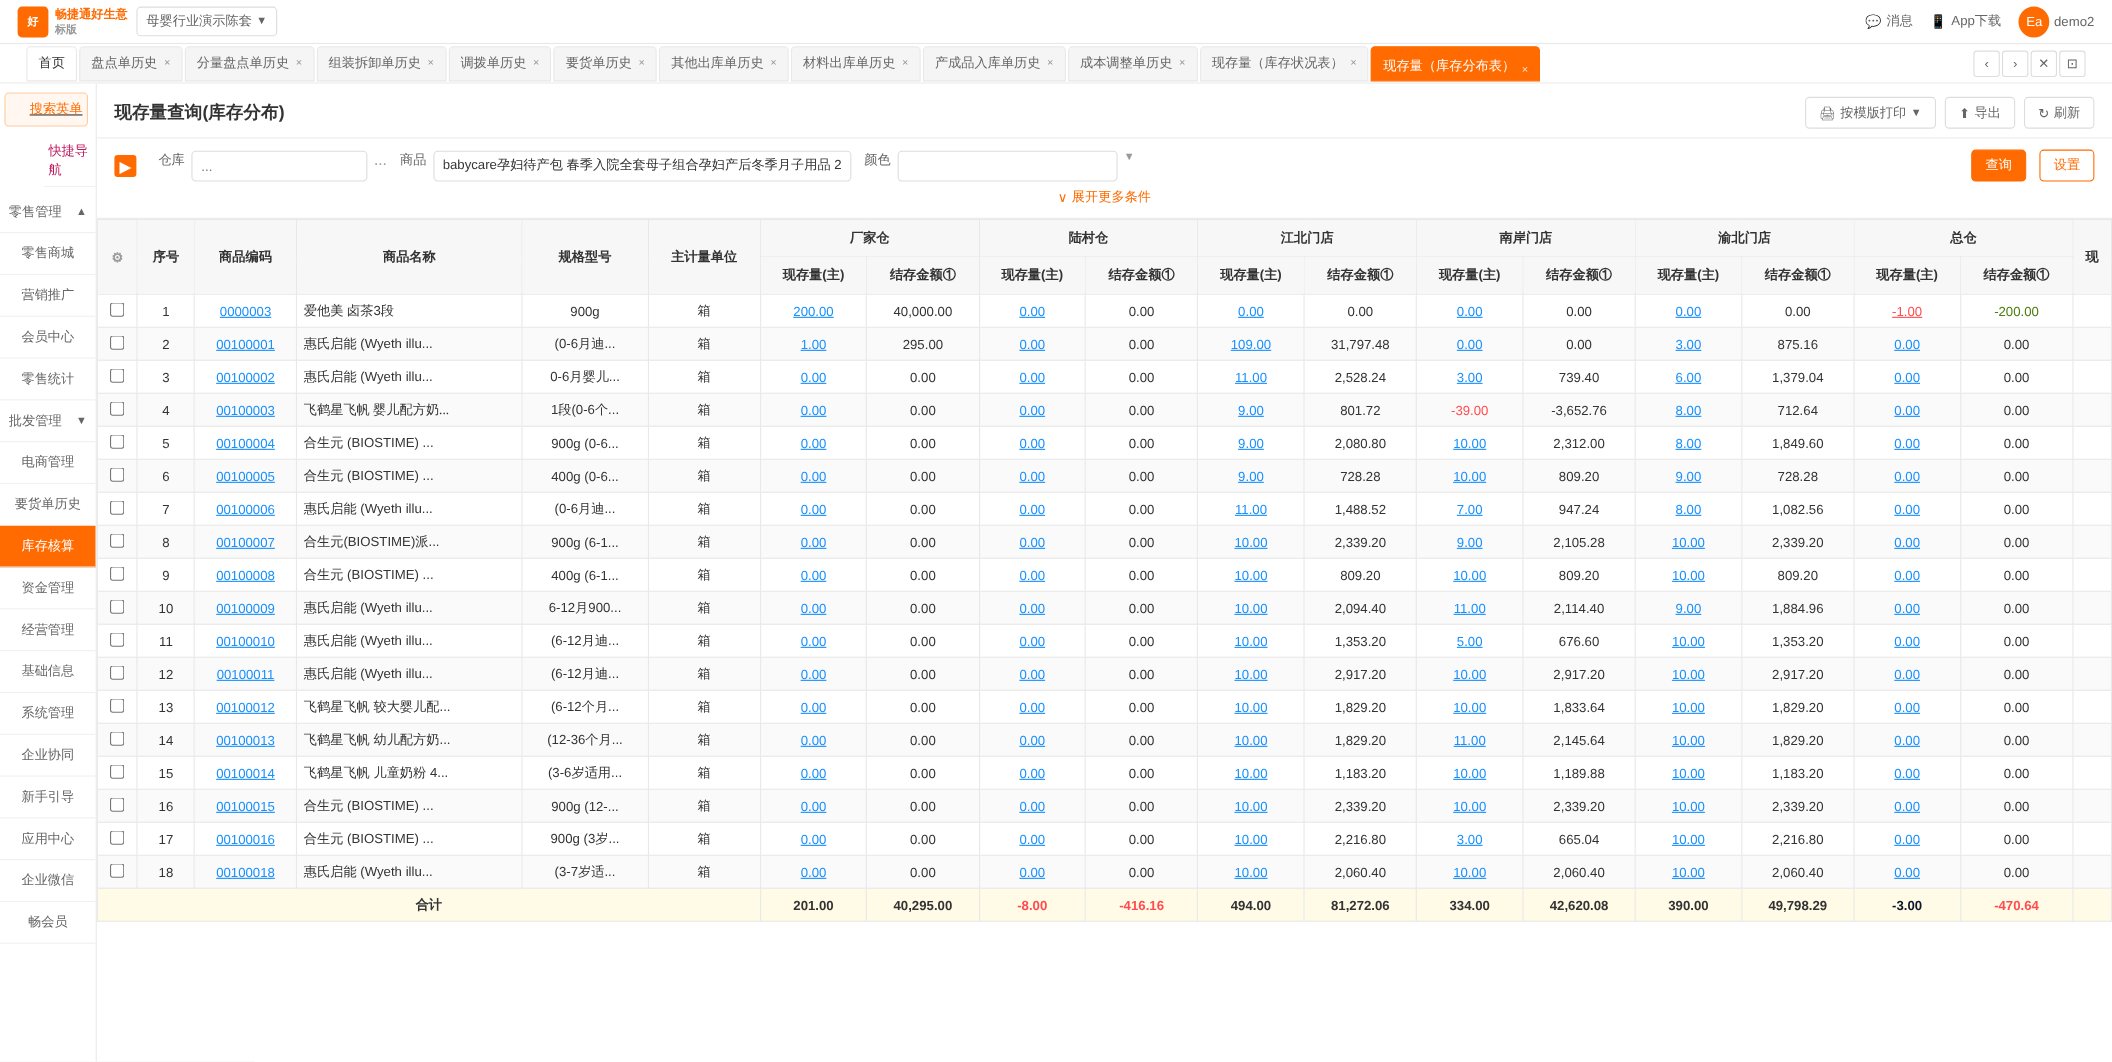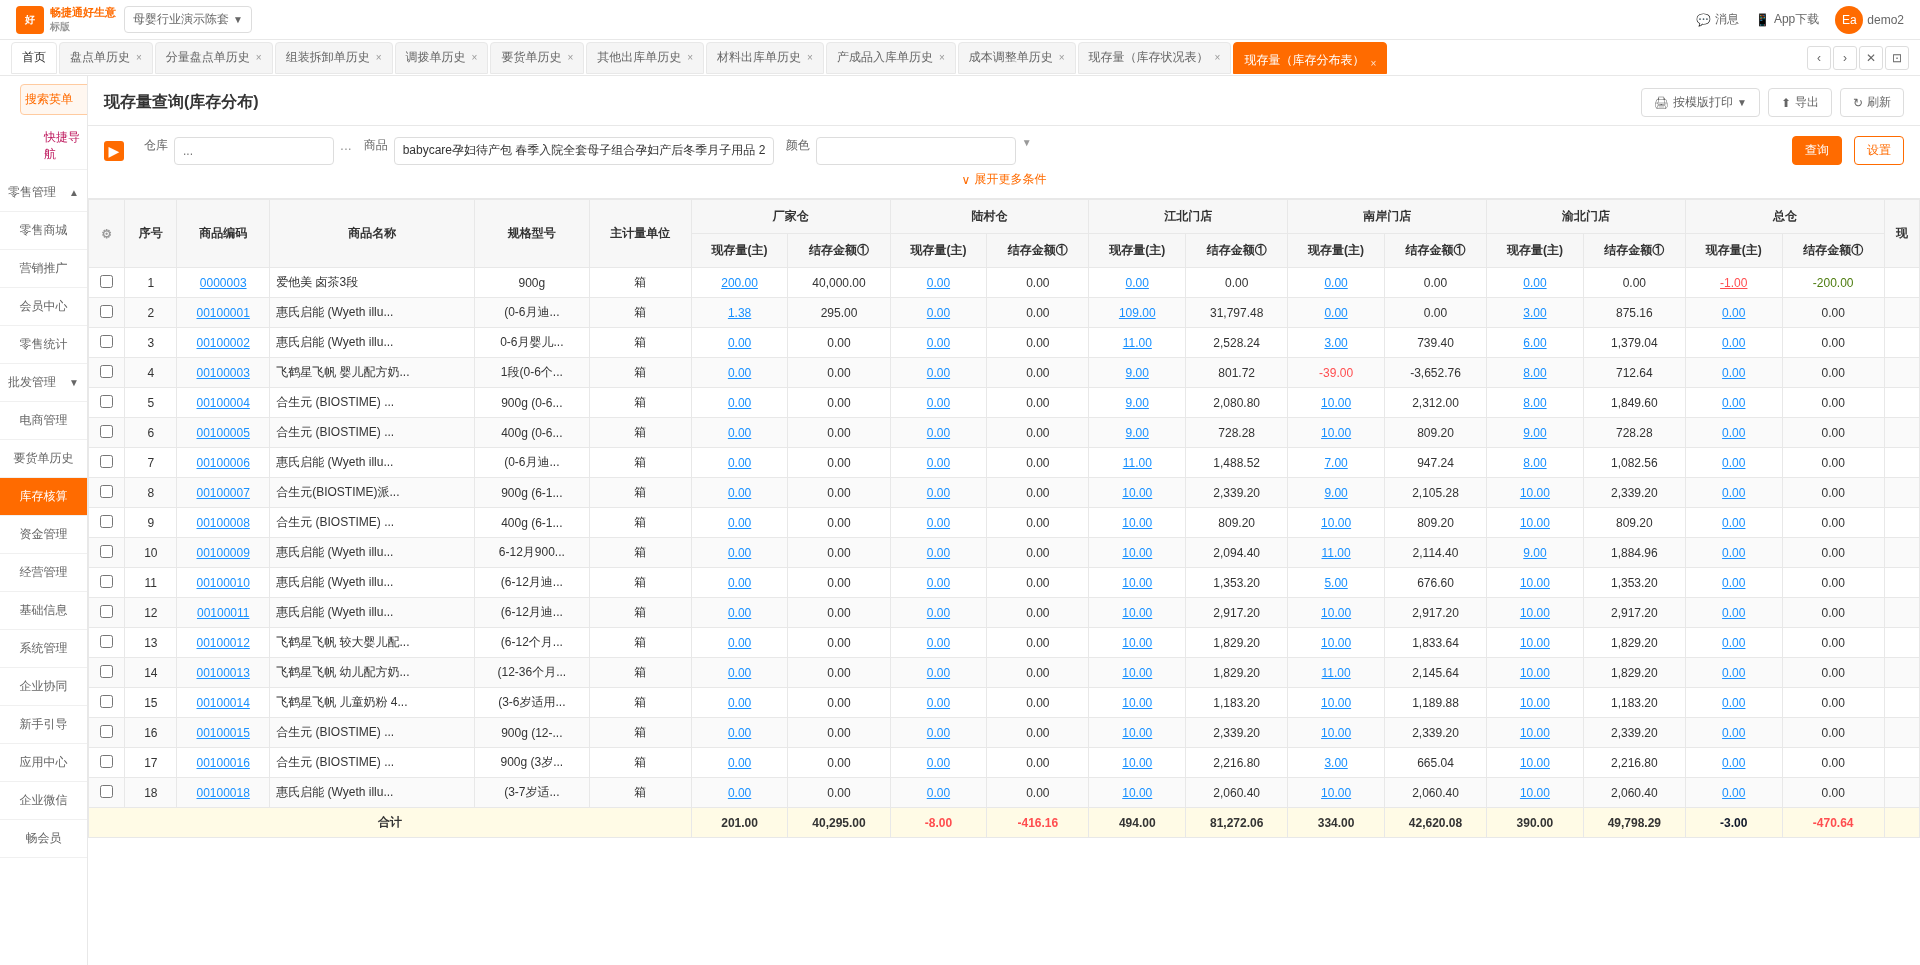--- a/index.html
+++ b/index.html
@@ -9,35 +9,35 @@
     .top-bar { background: #fff; height: 40px; display: flex; align-items: center; justify-content: space-between; padding: 0 16px; border-bottom: 1px solid #e8e8e8; }
     .top-bar-left { display: flex; align-items: center; gap: 8px; }
     .logo-area { display: flex; align-items: center; gap: 6px; color: #ff6b00; font-weight: bold; font-size: 13px; }
     .logo-icon { width: 28px; height: 28px; background: #ff6b00; border-radius: 4px; display: flex; align-items: center; justify-content: center; color: white; font-size: 10px; }
     .industry-selector { display: flex; align-items: center; gap: 4px; color: #666; cursor: pointer; padding: 4px 8px; border: 1px solid #ddd; border-radius: 4px; background: #fff; font-size: 12px; }
     .top-bar-right { display: flex; align-items: center; gap: 16px; color: #666; }
     .top-bar-right span { display: flex; align-items: center; gap: 4px; cursor: pointer; }
     .avatar { width: 28px; height: 28px; background: #ff6b00; border-radius: 50%; display: flex; align-items: center; justify-content: center; color: white; font-size: 11px; }
     
     
-    .tab-bar { background: #fff; height: 36px; display: flex; align-items: center; padding: 0 11px; border-bottom: 1px solid #e8e8e8; overflow: hidden; gap: 2px; }
+    .tab-bar { background: #fff; height: 36px; display: flex; align-items: center; padding: 0 24px; border-bottom: 1px solid #e8e8e8; overflow: hidden; gap: 2px; }
     .tab-item { display: flex; align-items: center; gap: 4px; padding: 4px 10px; border-radius: 4px 4px 0 0; border: 1px solid #e8e8e8; background: #f5f5f5; color: #666; cursor: pointer; white-space: nowrap; font-size: 12px; height: 32px; }
     .tab-item.active { background: #ff6b00; color: white; border-color: #ff6b00; align-items: flex-end; }
     .tab-item.home { background: #fff; color: #333; border-color: #e8e8e8; }
     .tab-close { font-size: 10px; color: #999; margin-left: 2px; cursor: pointer; }
     .tab-item.active .tab-close { color: rgba(255,255,255,0.8); }
     .tab-nav-btn { width: 24px; height: 24px; display: flex; align-items: center; justify-content: center; cursor: pointer; color: #666; border: 1px solid #ddd; border-radius: 3px; background: #fff; flex-shrink: 0; }
     .tab-spacer { flex: 1; }
     
     
     .main-layout { display: flex; height: calc(965px - 76px); }
     
     
     .sidebar { width: 88px; background: #fff; border-right: 1px solid #e8e8e8; display: flex; flex-direction: column; overflow-y: auto; flex-shrink: 0; }
-    .sidebar-search { padding: 8px 20px; text-align: left; }
+    .sidebar-search { padding: 8px 4px; text-align: right; text-decoration: underline; }
     .sidebar-search-btn { width: 76px; padding: 6px 4px; background: #fff7f0; border: 1px solid #ffcba0; border-radius: 4px; color: #ff6b00; cursor: pointer; font-size: 12px; }
     .sidebar-nav { padding: 4px 0; }
     .sidebar-nav-item { padding: 10px 4px; text-align: center; cursor: pointer; color: #666; font-size: 12px; border-bottom: 1px solid #f0f0f0; }
     .sidebar-nav-item.active { background: #ff6b00; color: white; }
     .sidebar-nav-item.has-sub { display: flex; align-items: center; justify-content: space-between; padding: 10px 8px; }
     
     
     .content-area { flex: 1; display: flex; flex-direction: column; overflow: hidden; background: #f5f5f5; }
     
     
@@ -313,21 +313,21 @@
     <td class="num-negative" style="color:#4d7c0f">-200.00</td>
     <td></td>
   </tr>
             <tr>
     <td><input type="checkbox" style=""></td>
     <td>2</td>
     <td><span class="num-link">00100001</span></td>
     <td style="text-align:left;max-width:160px;overflow:hidden;text-overflow:ellipsis;">惠氏启能 (Wyeth illu...</td>
     <td>(0-6月迪...</td>
     <td>箱</td>
-    <td><span class="num-link">1.38</span></td>
+    <td><span class="num-link">1.00</span></td>
     <td>295.00</td>
     <td><span class="num-link">0.00</span></td>
     <td>0.00</td>
     <td><span class="num-link">109.00</span></td>
     <td>31,797.48</td>
     <td class=""><span class="num-link" style="">0.00</span></td>
     <td class="">0.00</td>
     <td><span class="num-link">3.00</span></td>
     <td>875.16</td>
     <td class=""><span class="num-link" style="">0.00</span></td>
@@ -352,21 +352,21 @@
     <td><span class="num-link">6.00</span></td>
     <td>1,379.04</td>
     <td class=""><span class="num-link" style="">0.00</span></td>
     <td class="" style="">0.00</td>
     <td></td>
   </tr>
             <tr>
     <td><input type="checkbox" style=""></td>
     <td>4</td>
     <td><span class="num-link">00100003</span></td>
-    <td style="text-align:left;max-width:160px;overflow:hidden;text-overflow:ellipsis;">飞鹤星飞帆 婴儿配方奶...</td>
+    <td style="text-align:left;max-width:160px;overflow:hidden;text-overflow:ellipsis;font-family:Liberation Serif, serif;">飞鹤星飞帆 婴儿配方奶...</td>
     <td>1段(0-6个...</td>
     <td>箱</td>
     <td><span class="num-link">0.00</span></td>
     <td>0.00</td>
     <td><span class="num-link">0.00</span></td>
     <td>0.00</td>
     <td><span class="num-link">9.00</span></td>
     <td>801.72</td>
     <td class="num-negative"><span class="" style="color:#ff4d4f">-39.00</span></td>
     <td class="num-negative">-3,652.76</td>

